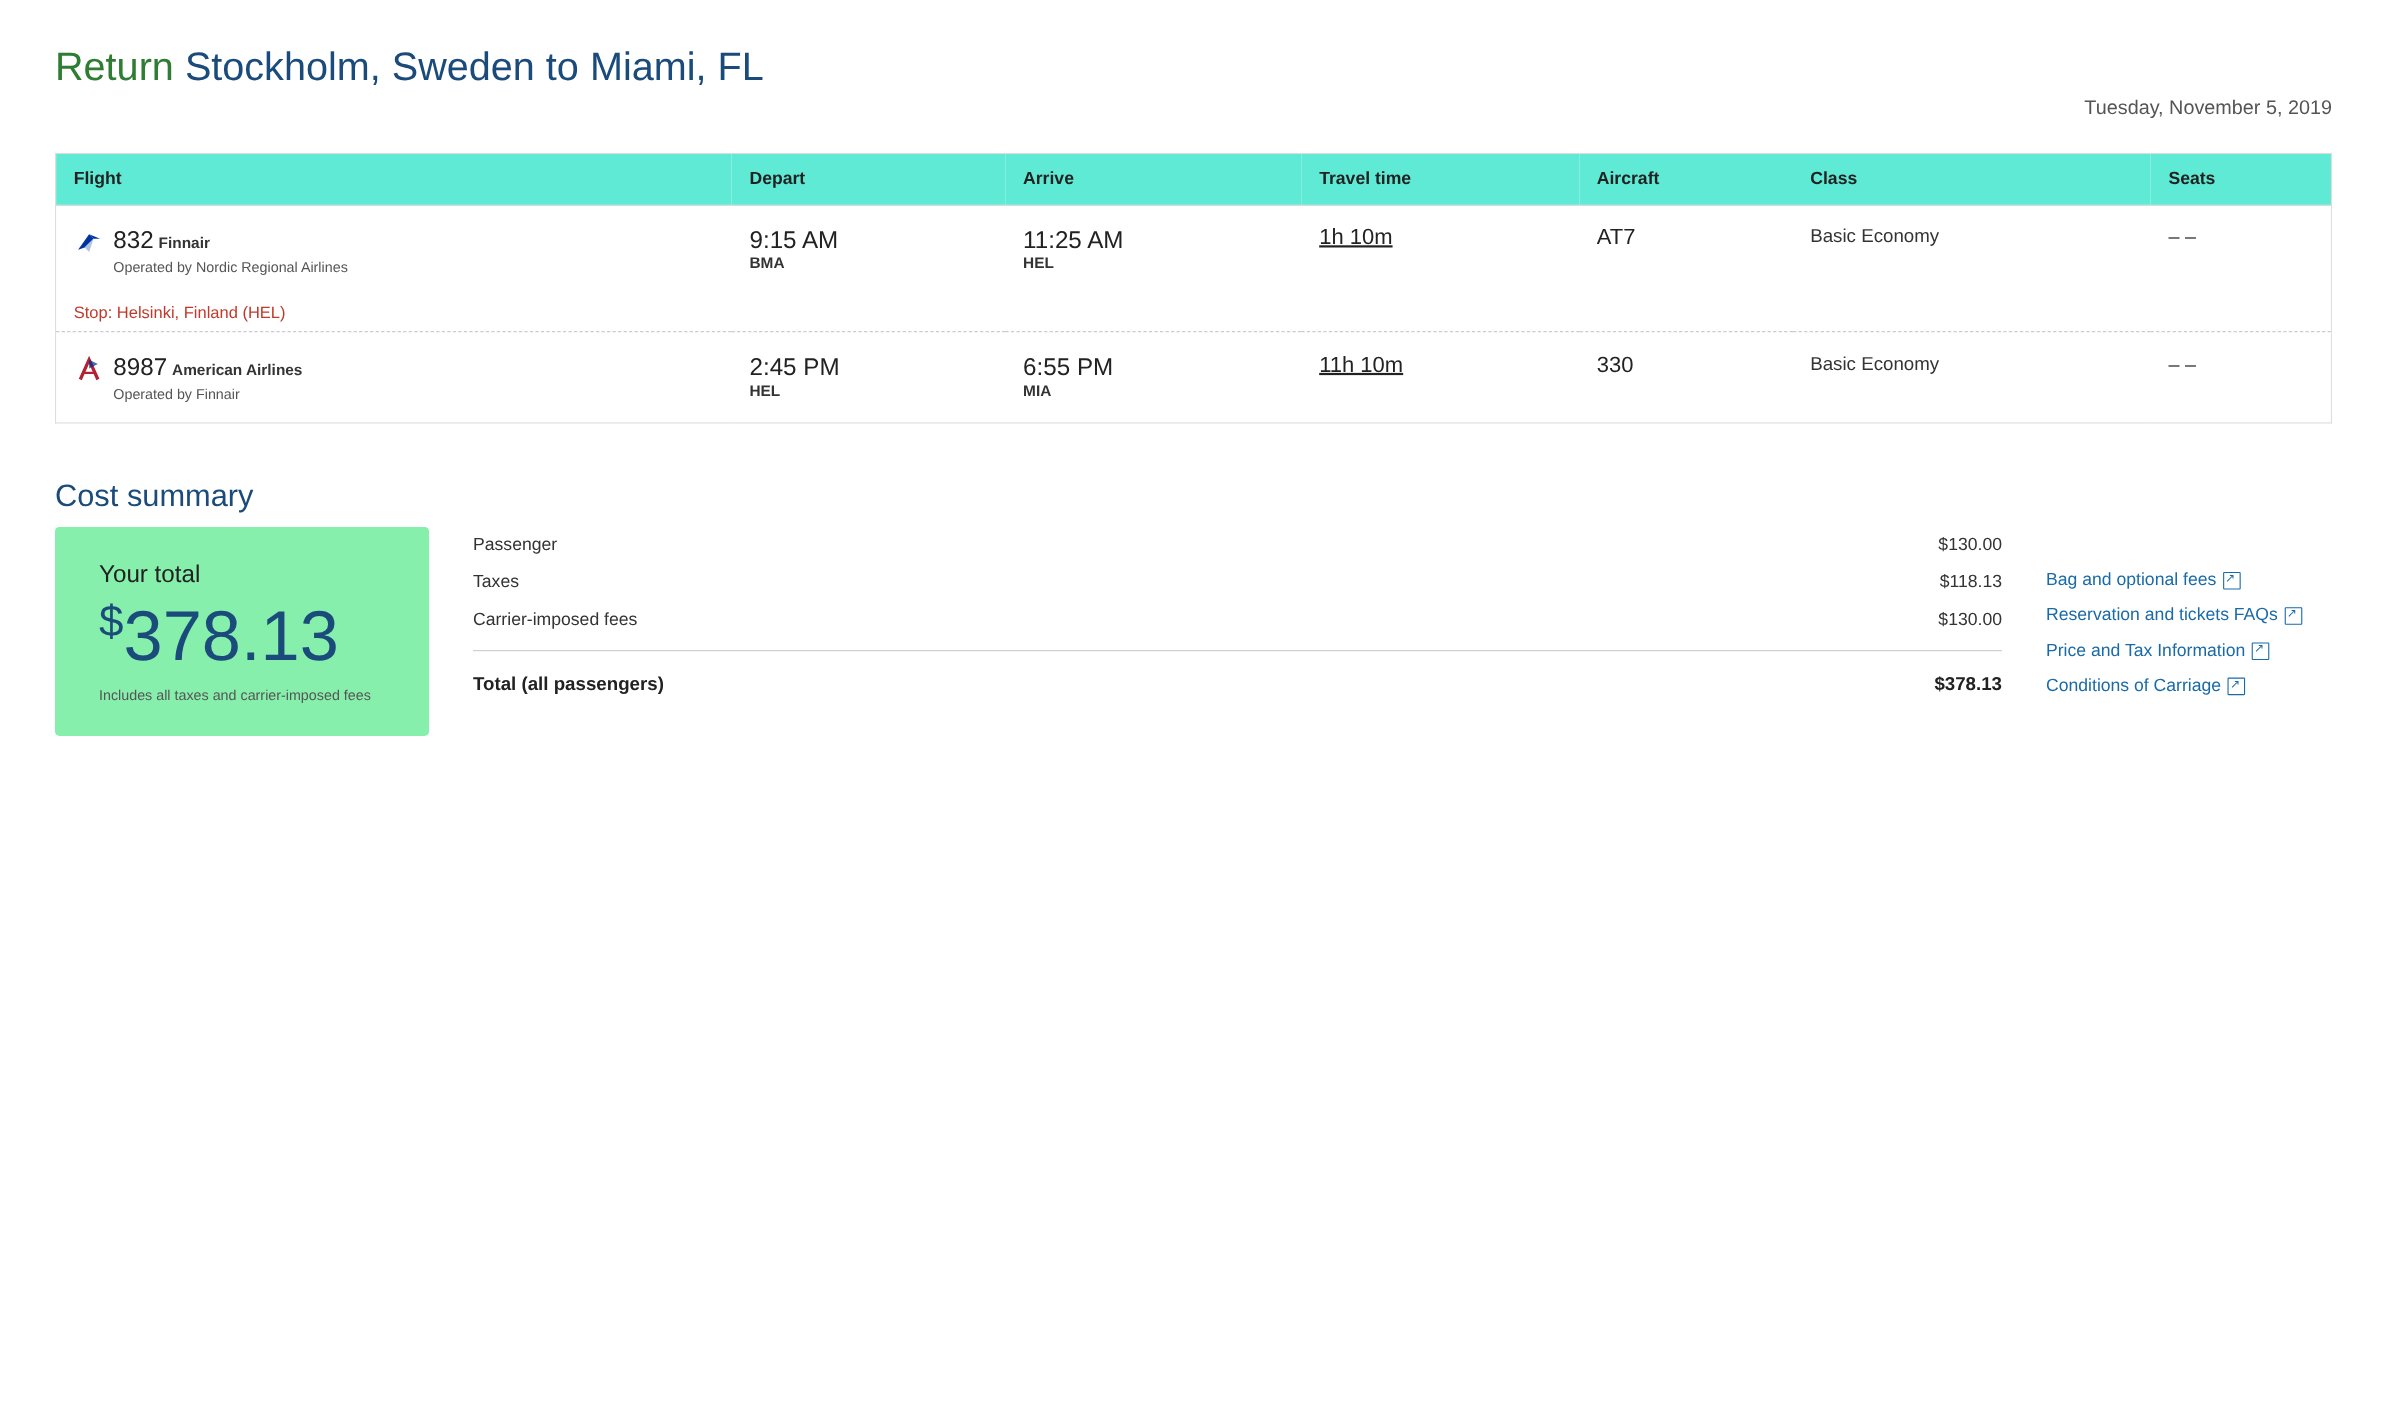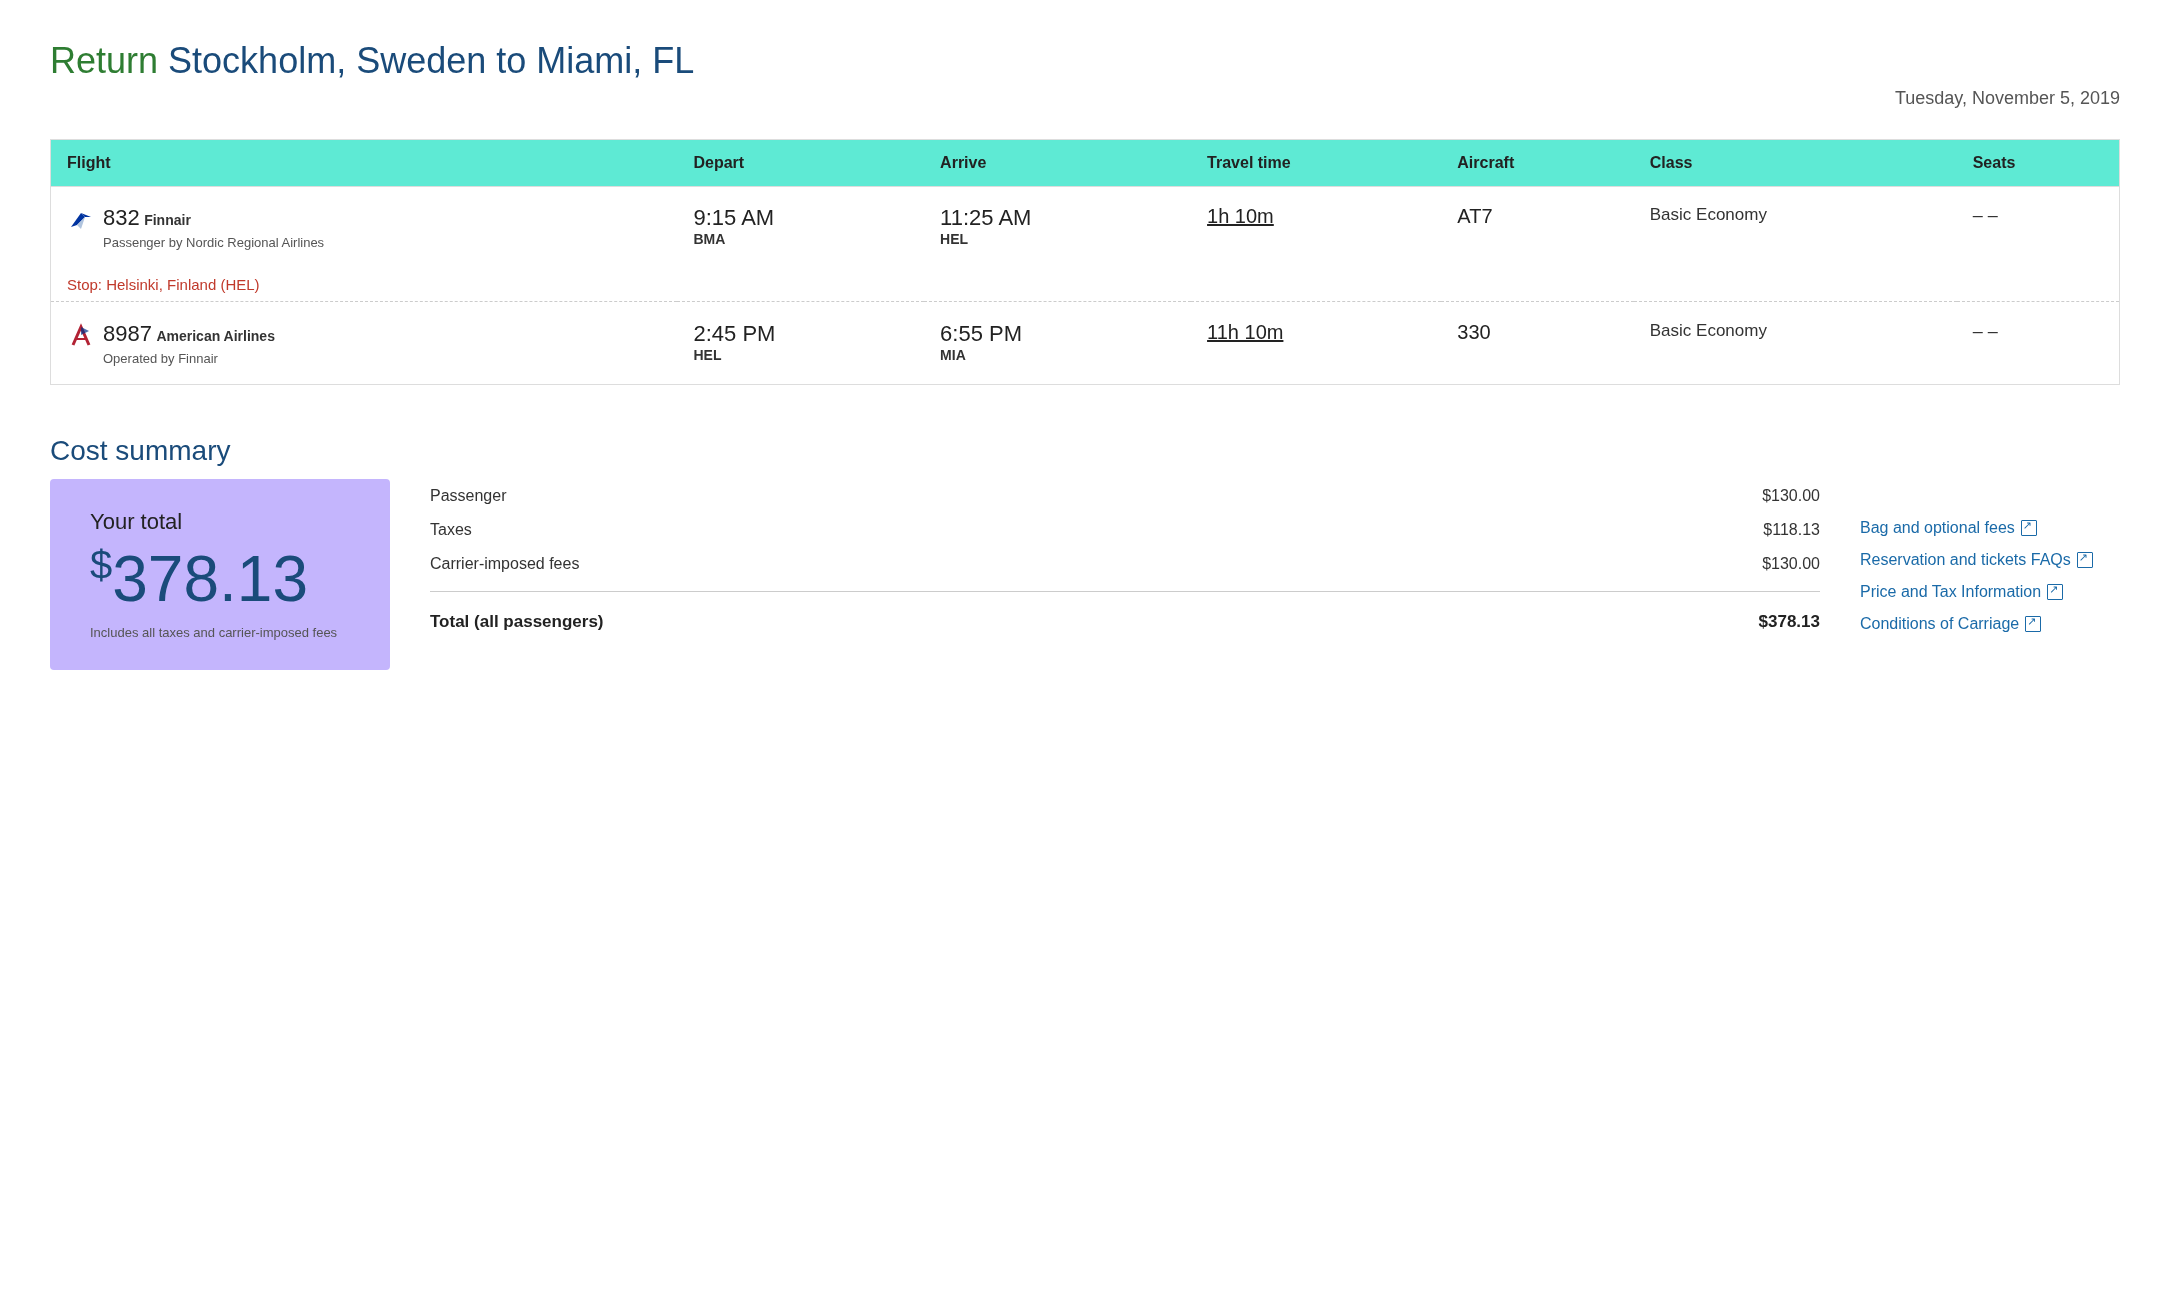--- a/index.html
+++ b/index.html
@@ -138,21 +138,21 @@
       font-weight: 400;
       color: #1a4b7a;
       margin-bottom: 12px;
     }
     .cost-layout {
       display: flex;
       gap: 40px;
       align-items: flex-start;
     }
     .your-total-box {
-      background: #c4b5fd;
+      background: #86efac;
       border-radius: 4px;
       padding: 30px 40px;
       min-width: 340px;
     }
     .your-total-label {
       font-size: 22px;
       font-weight: 400;
       color: #222;
       margin-bottom: 10px;
     }
@@ -267,21 +267,21 @@
         <div class="flight-number-cell">
 
           <svg class="airline-icon" viewBox="0 0 28 28" xmlns="http://www.w3.org/2000/svg">
             <path d="M4 20 L14 6 L18 10 L10 18 Z" fill="#0033a0"></path>
             <path d="M14 6 L24 10 L18 10 Z" fill="#0033a0"></path>
             <path d="M10 18 L14 22 L18 10 Z" fill="#b0c4de"></path>
           </svg>
           <div class="flight-info">
             <span class="flight-num">832</span>
             <span class="airline-name">Finnair</span>
-            <span class="operated-by">Passenger by Nordic Regional Airlines</span>
+            <span class="operated-by">Operated by Nordic Regional Airlines</span>
           </div>
         </div>
       </td>
       <td>
         <div class="time-big">9:15 AM</div>
         <div class="airport-code">BMA</div>
       </td>
       <td>
         <div class="time-big">11:25 AM</div>
         <div class="airport-code">HEL</div>

